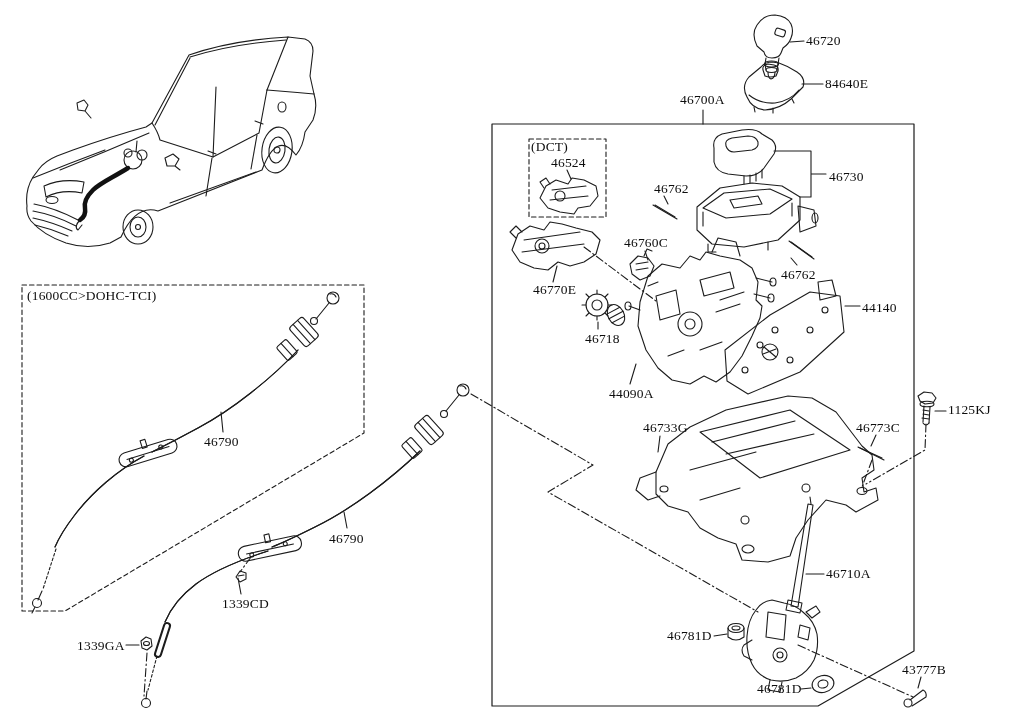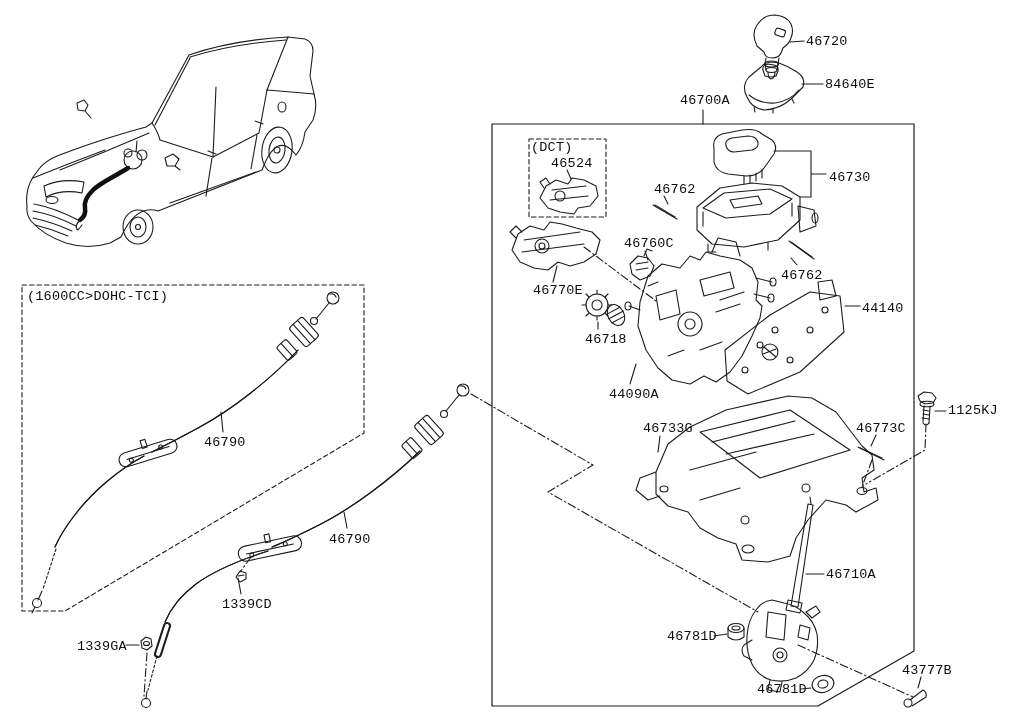--- a/index.html
+++ b/index.html
@@ -1,17 +1,17 @@
 <!DOCTYPE html>
 <html><head>
 <meta charset="utf-8">
 <style>
   html,body{margin:0;padding:0;background:#fff;}
   .stage{position:relative;width:1010px;height:727px;background:#fff;overflow:hidden;
-         font-family:Liberation Mono, monospace;}
+         font-family:Liberation Serif, serif;}
   svg{display:block;}
   
   .art path,.art polygon,.art polyline,.art rect,.art ellipse,.art circle,.art line{
      fill:none;stroke:#1c1c1c;stroke-width:1.1;stroke-linejoin:round;stroke-linecap:round;}
   .fw{fill:#ffffff;}
   .blk{fill:#111;stroke:none;}
   .dashbox{stroke-dasharray:4.5 3;stroke-width:1.1;stroke:#2a2a2a;}
   .phantom{stroke-dasharray:8 3 1.5 3;stroke-width:0.9;stroke:#3c3c3c;}
   .leader{stroke-width:1;stroke:#1c1c1c;}
   .tube{stroke-width:5.5;}

